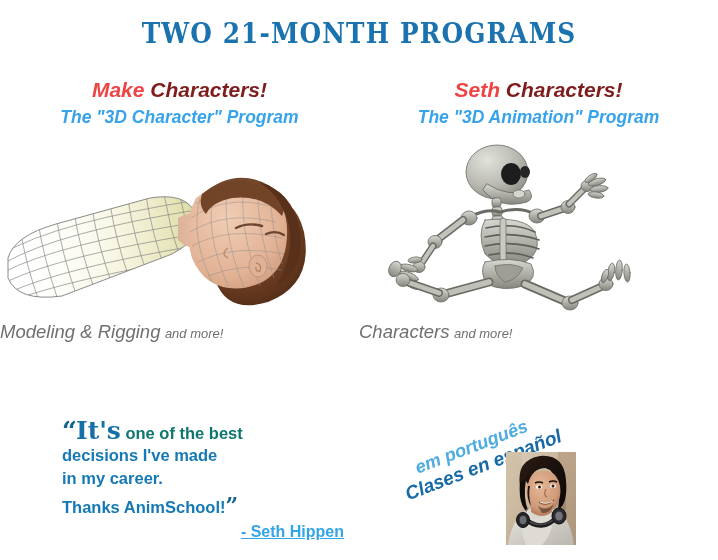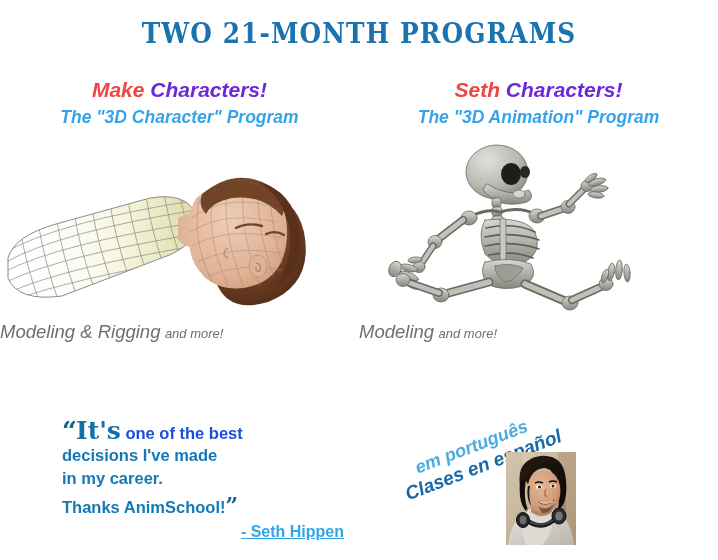--- a/index.html
+++ b/index.html
@@ -38,21 +38,21 @@
 
   .col-title {
     text-align: center;
     font-size: 21px;
     font-weight: bold;
     font-style: italic;
     line-height: 1.18;
     white-space: nowrap;
   }
   .tw-dark { color: #ef4444; }
-  .tw-light { color: #6d28d9; }
+  .tw-light { color: #7f1d1d; }
 
   .col-sub {
     text-align: center;
     font-size: 17.5px;
     font-weight: bold;
     font-style: italic;
     color: #37a3ea;
     margin-top: 4px;
     white-space: nowrap;
   }
@@ -87,21 +87,21 @@
   .q-its {
     font-family: "DejaVu Serif", serif;
     font-weight: bold;
     font-size: 25px;
     color: #1371a8;
     letter-spacing: 0px;
   }
   .q-rest {
     font-size: 16.5px;
     font-weight: bold;
-    color: #1d4ed8;
+    color: #0f766e;
   }
   .quote-body {
     font-size: 16.5px;
     font-weight: bold;
     color: #1479b4;
     line-height: 1.32;
     margin-top: 1px;
     white-space: nowrap;
   }
   .qmark-close {
@@ -354,21 +354,21 @@
               <ellipse cx="252" cy="136" rx="3.3" ry="9" transform="rotate(10 252 136)"></ellipse>
               <ellipse cx="260" cy="134" rx="3.3" ry="10" transform="rotate(4 260 134)"></ellipse>
               <ellipse cx="268" cy="137" rx="3.1" ry="9" transform="rotate(-4 268 137)"></ellipse>
               <ellipse cx="246" cy="140" rx="3" ry="7" transform="rotate(20 246 140)"></ellipse>
             </g>
           </g>
         </svg>
       </div>
 
       <div class="caption">
-        <span class="big">Modeling</span>
+        <span class="big">Characters</span>
         <span class="small">and more!</span>
       </div>
     </div>
   </div>
 
   <div class="testimonial">
     <div class="quote-line1">
       <span class="qmark-open">“</span><span class="q-its">It's</span>
       <span class="q-rest">one of the best</span>
     </div>

